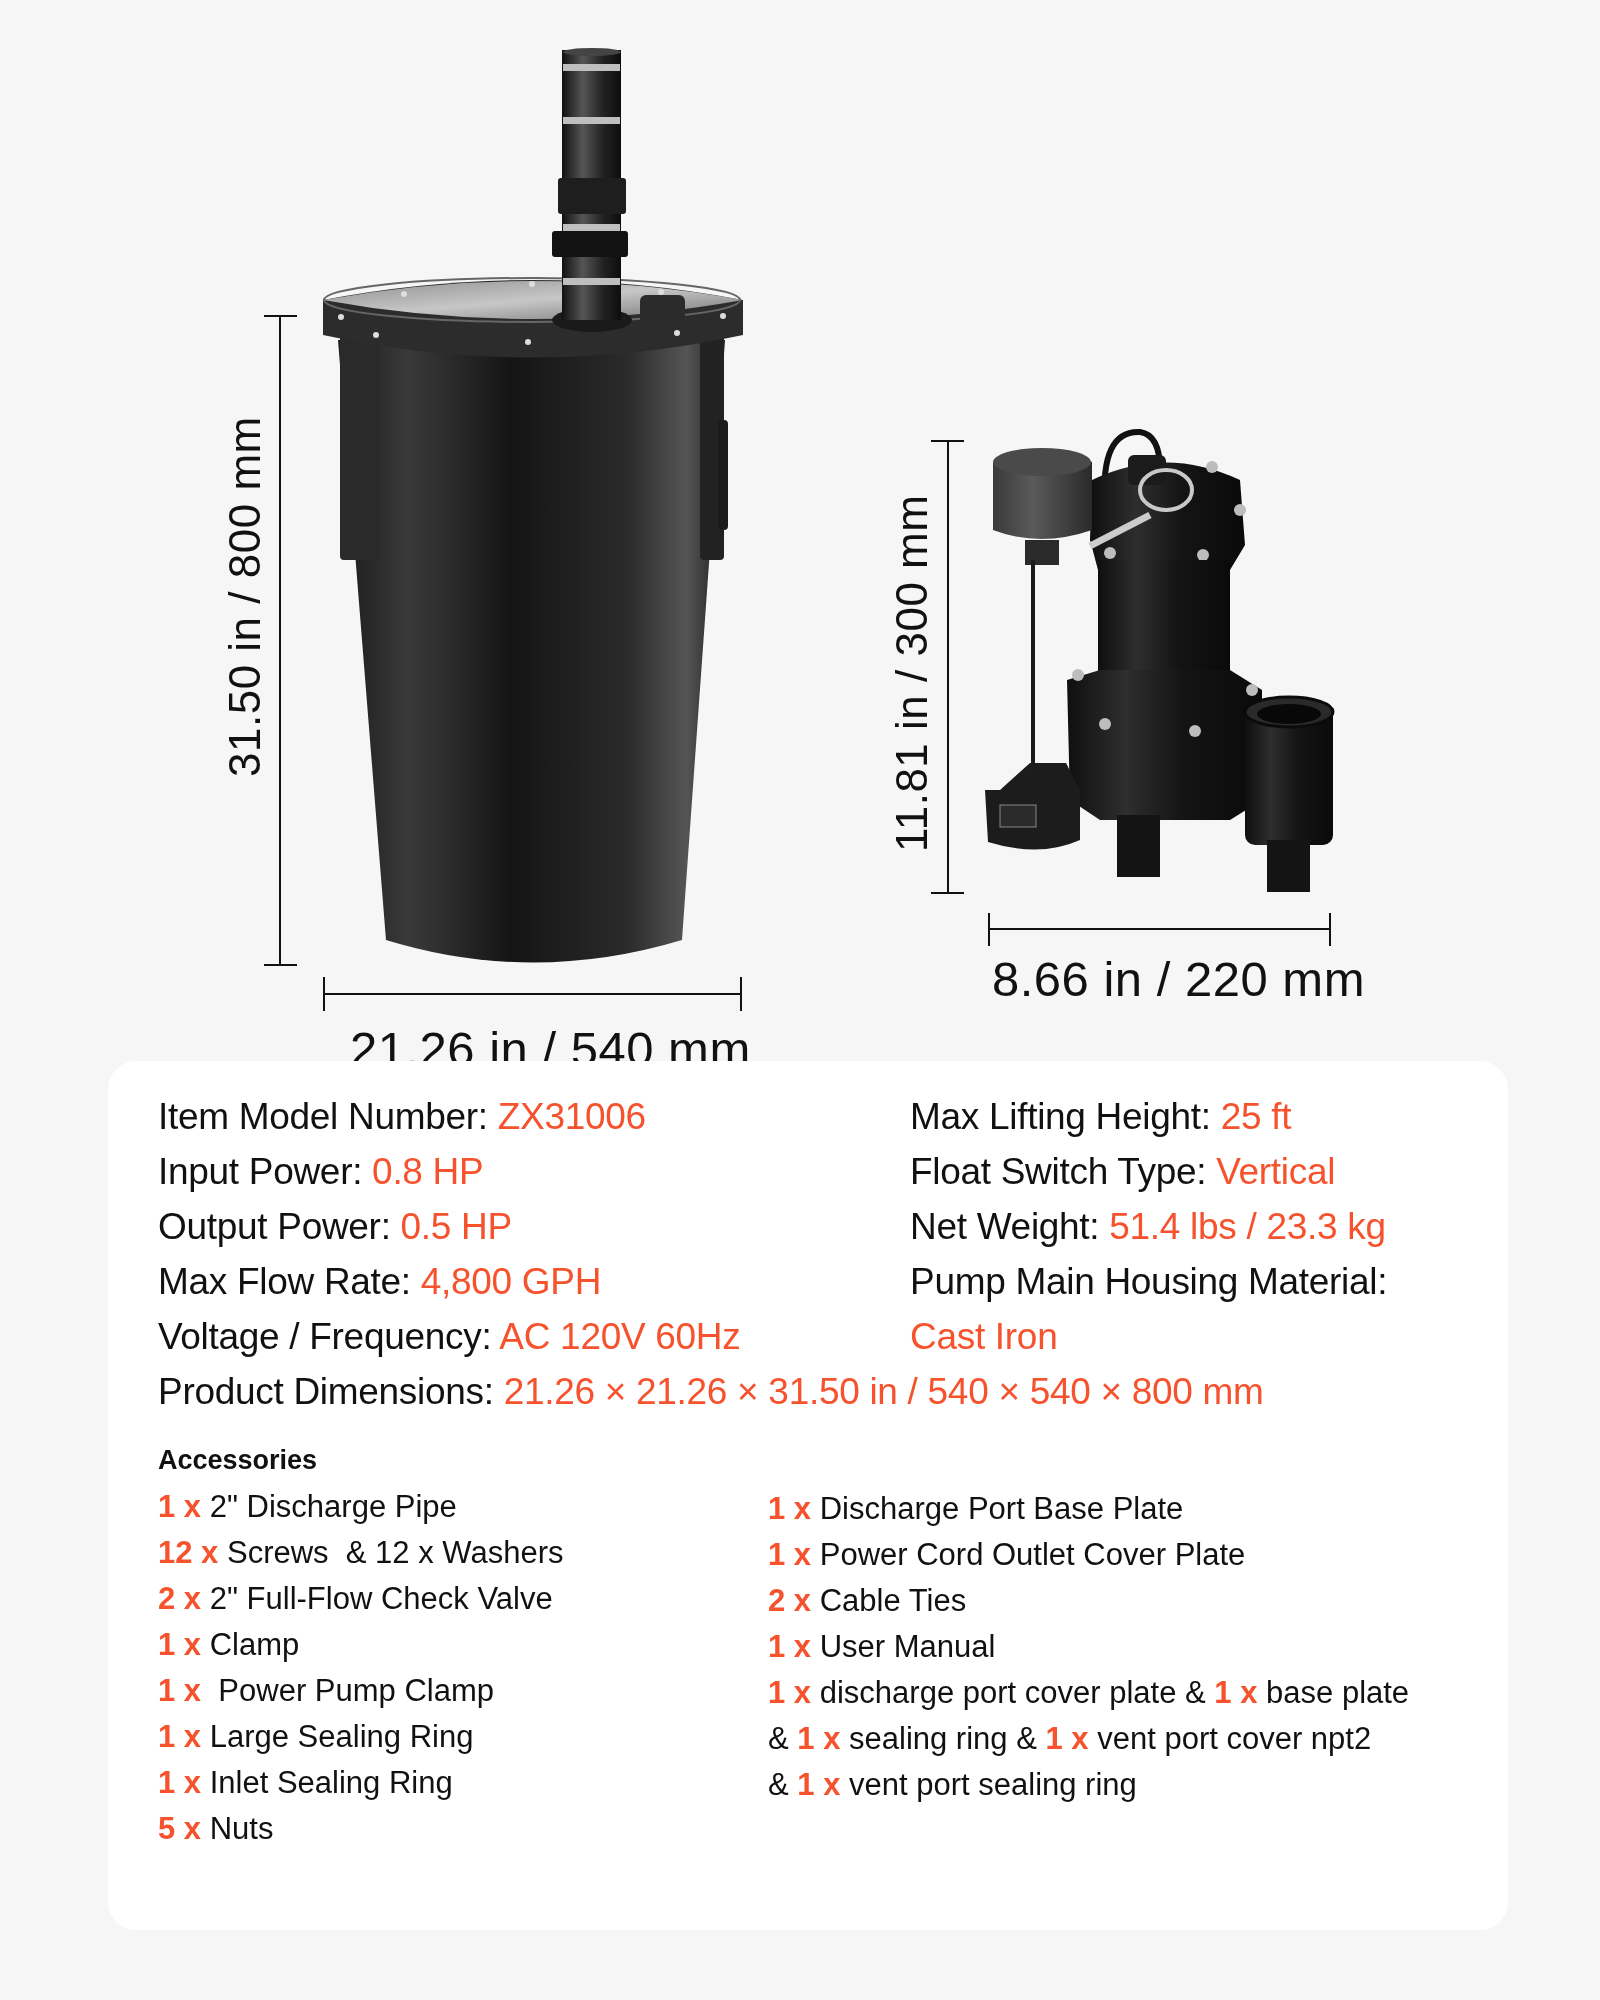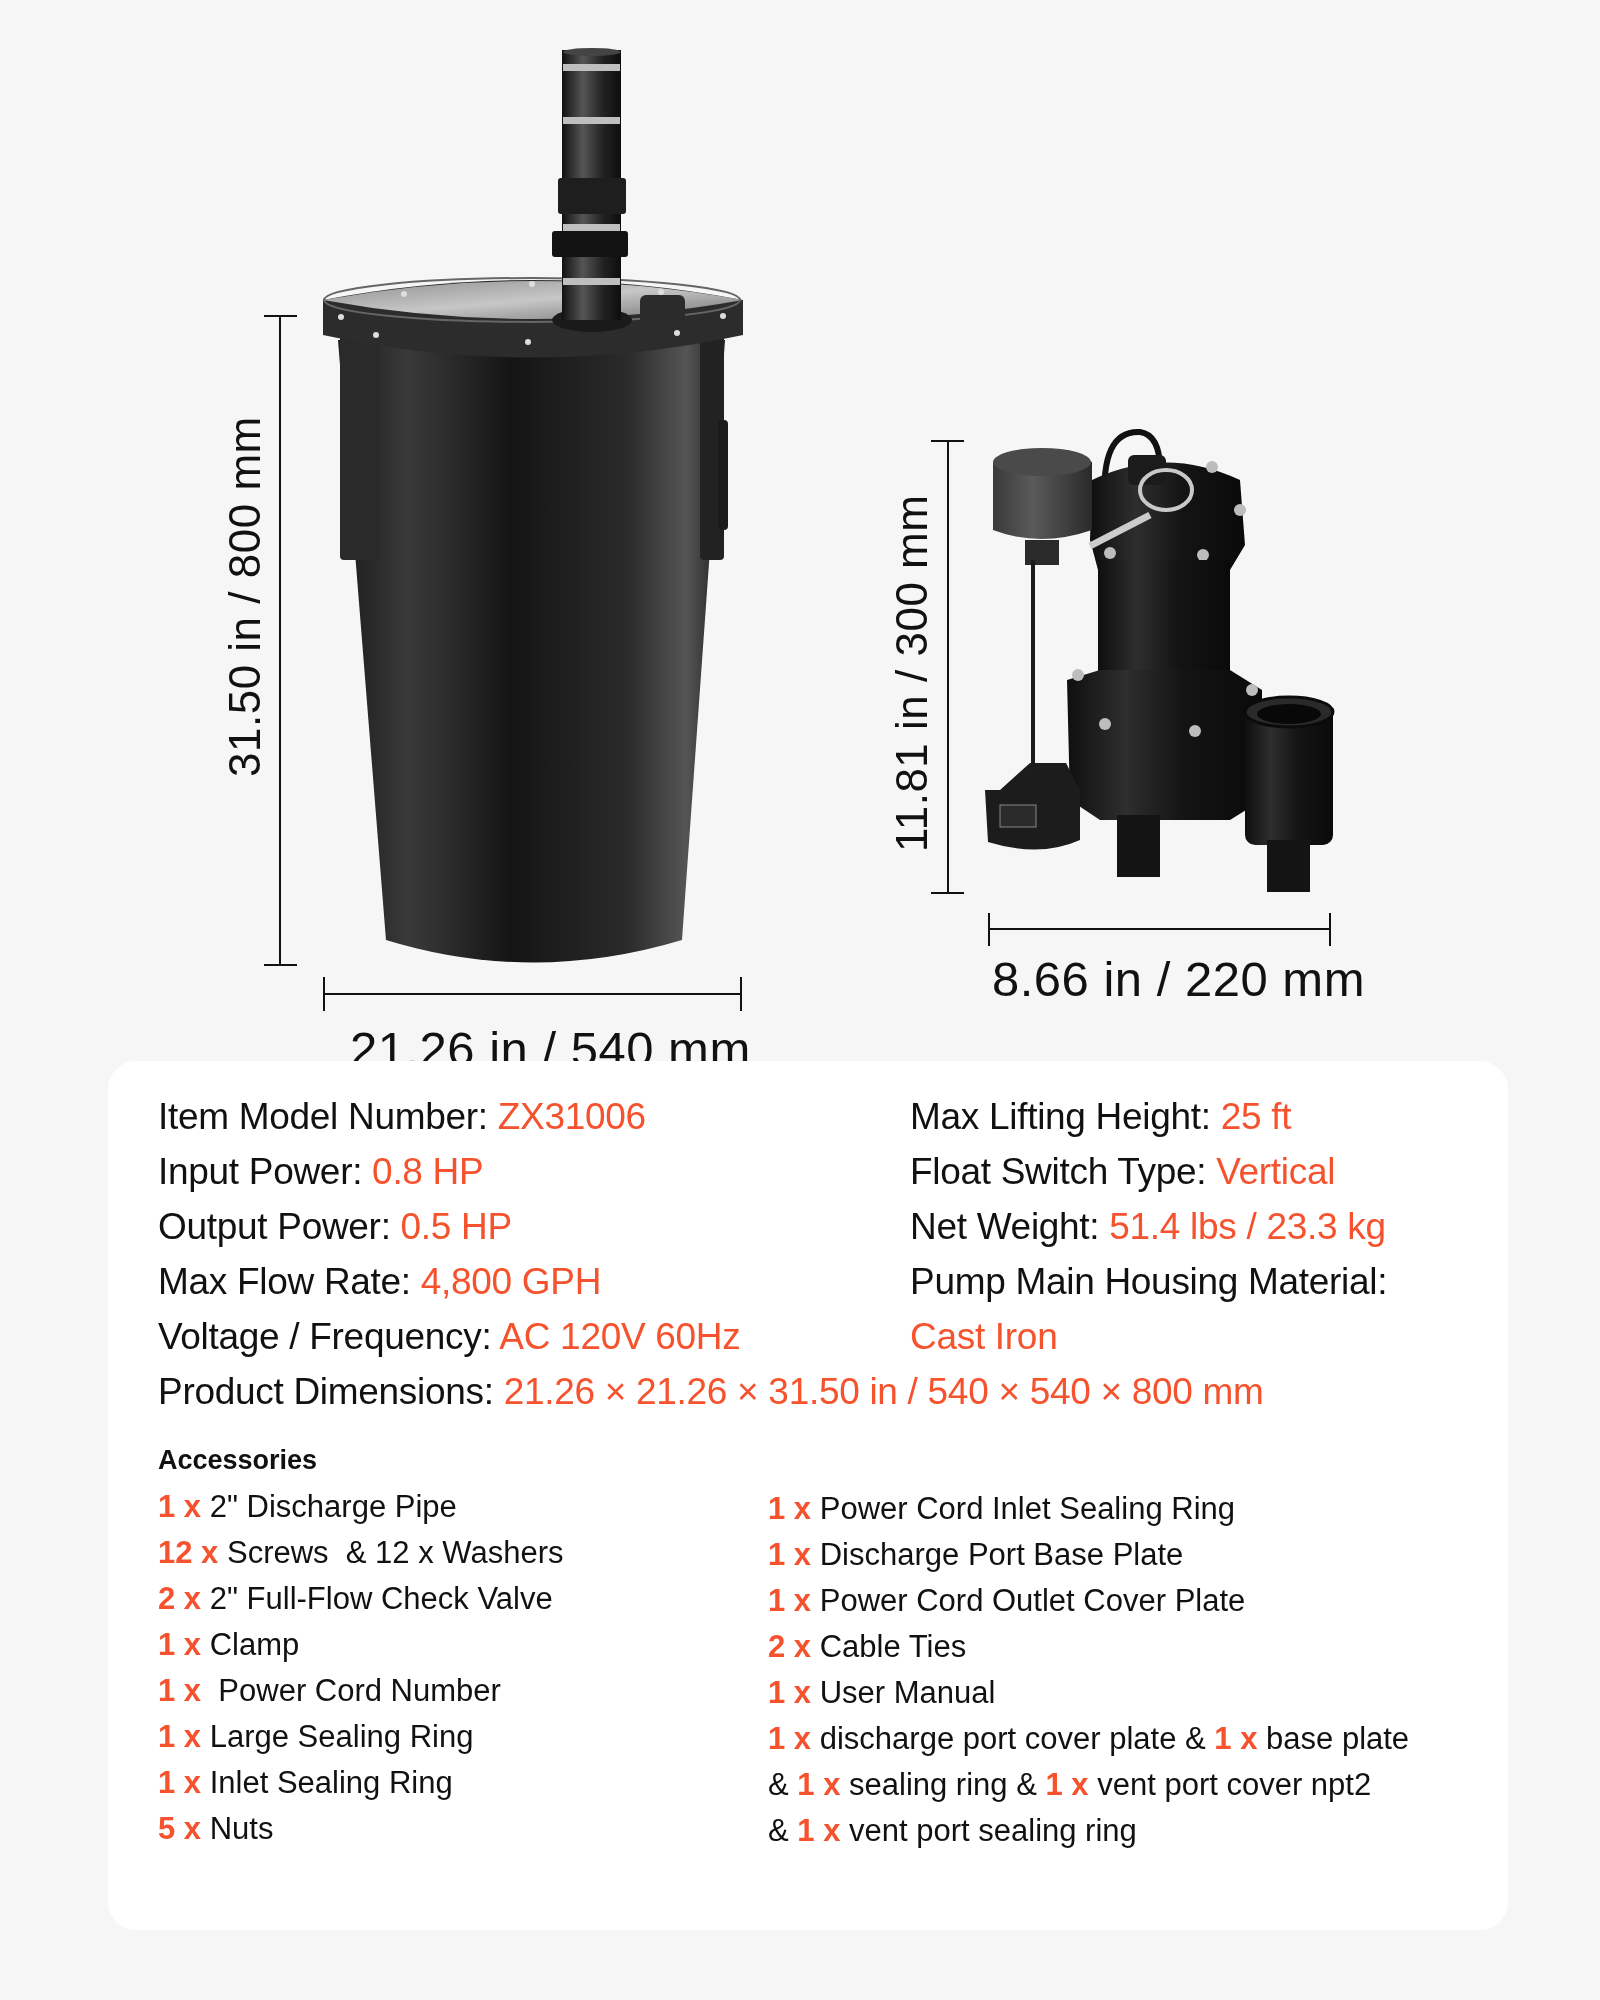--- a/index.html
+++ b/index.html
@@ -219,28 +219,27 @@
   <span>Product Dimensions: </span><span class="val">21.26 × 21.26 × 31.50 in / 540 × 540 × 800 mm</span>
 </div>
 
 <div class="acc-title">Accessories</div>
 
 <ul class="acc-list" style="left:158px;top:1484px">
   <li><span class="qty">1 x</span><span style="white-space:pre"> 2" Discharge Pipe</span></li>
   <li><span class="qty">12 x</span><span style="white-space:pre"> Screws  &amp; 12 x Washers</span></li>
   <li><span class="qty">2 x</span><span style="white-space:pre"> 2" Full-Flow Check Valve</span></li>
   <li><span class="qty">1 x</span><span style="white-space:pre"> Clamp</span></li>
-  <li><span class="qty">1 x</span><span style="white-space:pre">  Power Cord Number</span></li>
+  <li><span class="qty">1 x</span><span style="white-space:pre">  Power Pump Clamp</span></li>
   <li><span class="qty">1 x</span><span style="white-space:pre"> Large Sealing Ring</span></li>
   <li><span class="qty">1 x</span><span style="white-space:pre"> Inlet Sealing Ring</span></li>
   <li><span class="qty">5 x</span><span style="white-space:pre"> Nuts</span></li>
 </ul>
 
 <ul class="acc-list" style="left:768px;top:1486px">
-  <li><span class="qty">1 x</span><span style="white-space:pre"> Power Cord Inlet Sealing Ring</span></li>
   <li><span class="qty">1 x</span><span style="white-space:pre"> Discharge Port Base Plate</span></li>
   <li><span class="qty">1 x</span><span style="white-space:pre"> Power Cord Outlet Cover Plate</span></li>
   <li><span class="qty">2 x</span><span style="white-space:pre"> Cable Ties</span></li>
   <li><span class="qty">1 x</span><span style="white-space:pre"> User Manual</span></li>
   <li><span style="white-space:pre"></span><span class="qty">1 x</span><span style="white-space:pre"> discharge port cover plate &amp; </span><span class="qty">1 x</span><span style="white-space:pre"> base plate</span></li>
   <li><span style="white-space:pre">&amp; </span><span class="qty">1 x</span><span style="white-space:pre"> sealing ring &amp; </span><span class="qty">1 x</span><span style="white-space:pre"> vent port cover npt2</span></li>
   <li><span style="white-space:pre">&amp; </span><span class="qty">1 x</span><span style="white-space:pre"> vent port sealing ring</span><span class="qty"></span><span style="white-space:pre"></span></li>
 </ul>
 
 </body></html>

